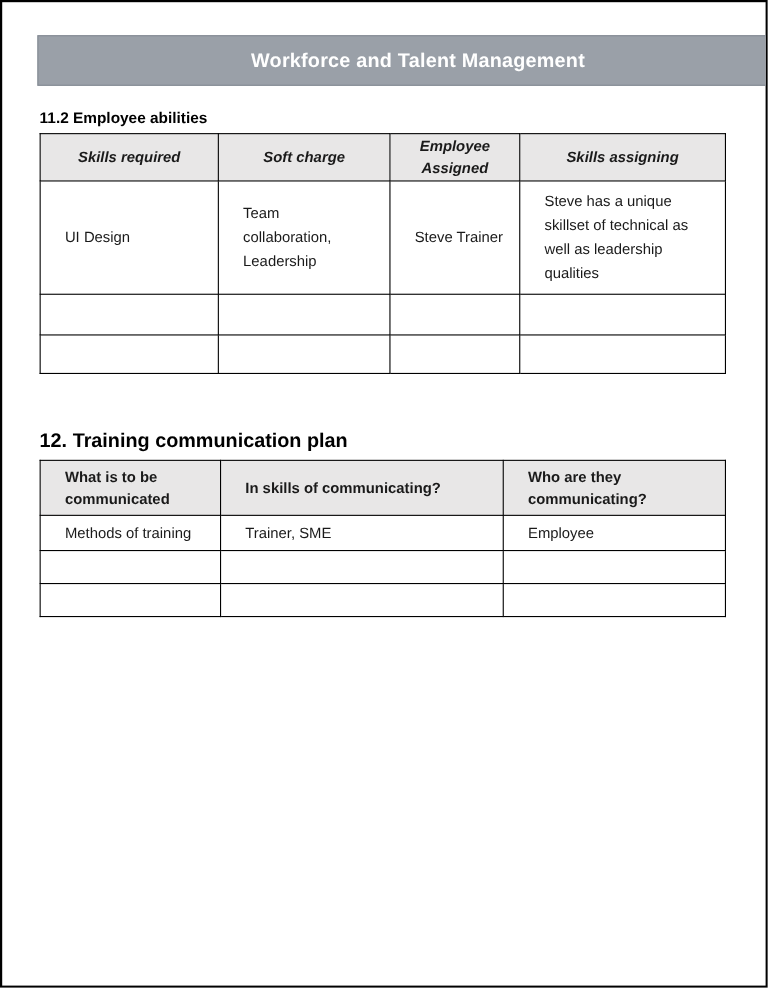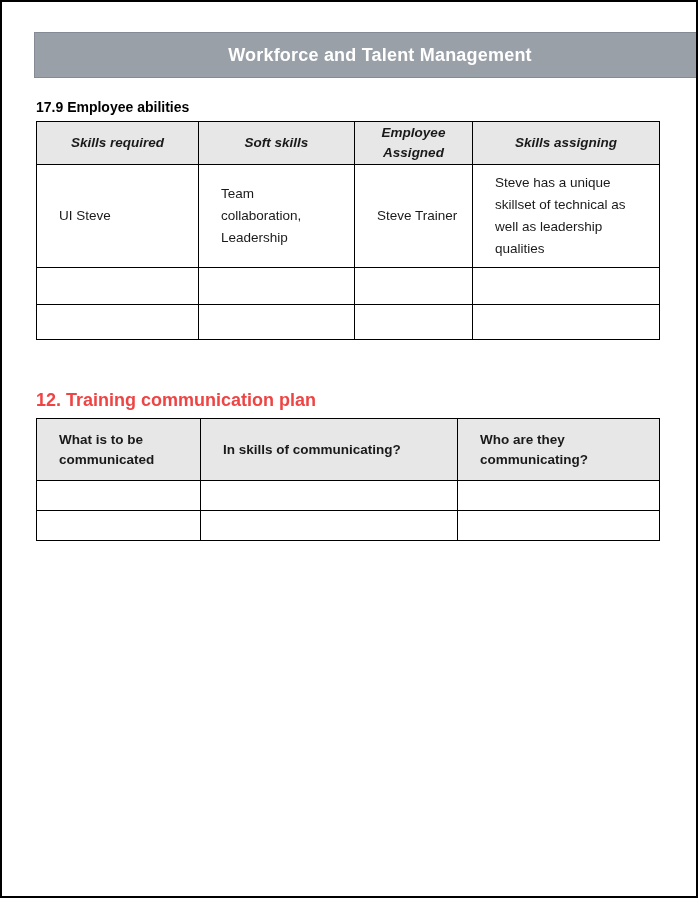--- a/index.html
+++ b/index.html
@@ -20,21 +20,21 @@
     border:1px solid var(--banner-border,#848B94);
     display:flex;align-items:center;justify-content:center;
     color:#fff;font-weight:bold;font-size:18px;letter-spacing:0.2px;
   }
   .h-small{
     margin:21px 0 6px 34px;
     font-size:14px;font-weight:bold;color:#000;
   }
   .h-large{
     margin:50px 0 7px 34px;
-    font-size:18px;font-weight:bold;color:#ef4444;
+    font-size:18px;font-weight:bold;color:#000000;
   }
   table{
     border-collapse:collapse;
     table-layout:fixed;
     margin-left:34px;
     width:623px;
     font-size:13.5px;
   }
   th,td{
     border:1px solid #000;
@@ -52,53 +52,53 @@
   .t2 th{text-align:left;padding-left:22px;padding-right:10px;}
   td{
     text-align:left;
     padding-left:22px;padding-right:10px;
     line-height:22px;
   }
   .t1 .r-head{height:43px;font-style:italic;}
   .t1 .r1{height:103px;}
   .t1 .r2{height:37px;}
   .t1 .r3{height:35px;}
-  .t2 .r-head{height:62px;}
+  .t2 .r-head{height:50px;}
   .t2 .r1{height:32px;}
   .t2 .r2{height:30px;}
   .t2 .r3{height:30px;}
 </style>
 </head>
 <body>
 
 <div class="page">
 
   <div class="banner">
     <span>Workforce and Talent Management</span>
   </div>
 
-  <div class="h-small">17.9 Employee abilities</div>
+  <div class="h-small">11.2 Employee abilities</div>
 
   <table class="t1">
     <colgroup>
       <col style="width:162px">
         <col style="width:156px">
         <col style="width:118px">
         <col style="width:187px">
     </colgroup>
     <tbody>
         <tr class="r-head">
       <th>Skills required</th>
-      <th>Soft skills</th>
+      <th>Soft charge</th>
       <th>Employee
 Assigned</th>
       <th>Skills assigning</th>
     </tr>
     <tr class="r1">
-      <td>UI Steve</td>
+      <td>UI Design</td>
       <td>Team
 collaboration,
 Leadership</td>
       <td>Steve Trainer</td>
       <td>Steve has a unique
 skillset of technical as
 well as leadership
 qualities</td>
     </tr>
     <tr class="r2">
@@ -125,20 +125,25 @@
         <col style="width:202px">
     </colgroup>
     <tbody>
         <tr class="r-head">
       <th>What is to be
 communicated</th>
       <th>In skills of communicating?</th>
       <th>Who are they
 communicating?</th>
     </tr>
+    <tr class="r1">
+      <td>Methods of training</td>
+      <td>Trainer, SME</td>
+      <td>Employee</td>
+    </tr>
     <tr class="r2">
       <td></td>
       <td></td>
       <td></td>
     </tr>
     <tr class="r3">
       <td></td>
       <td></td>
       <td></td>
     </tr>

